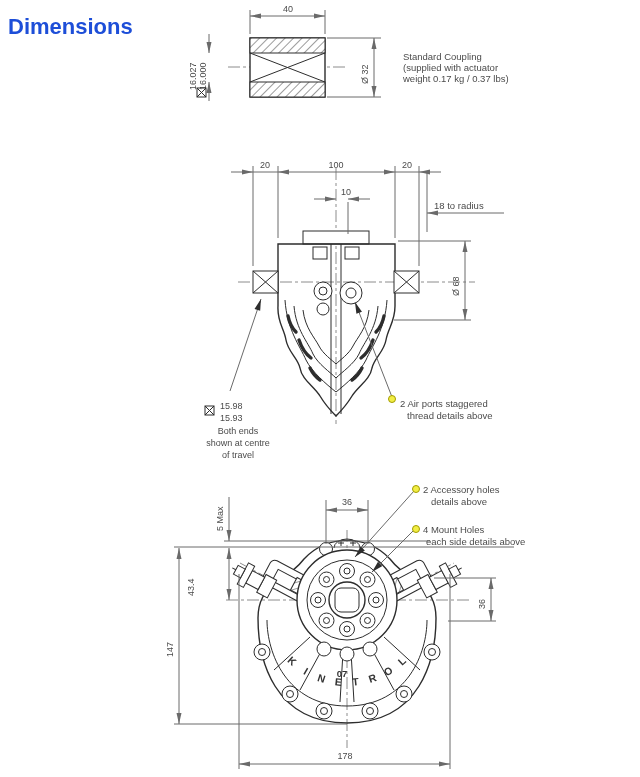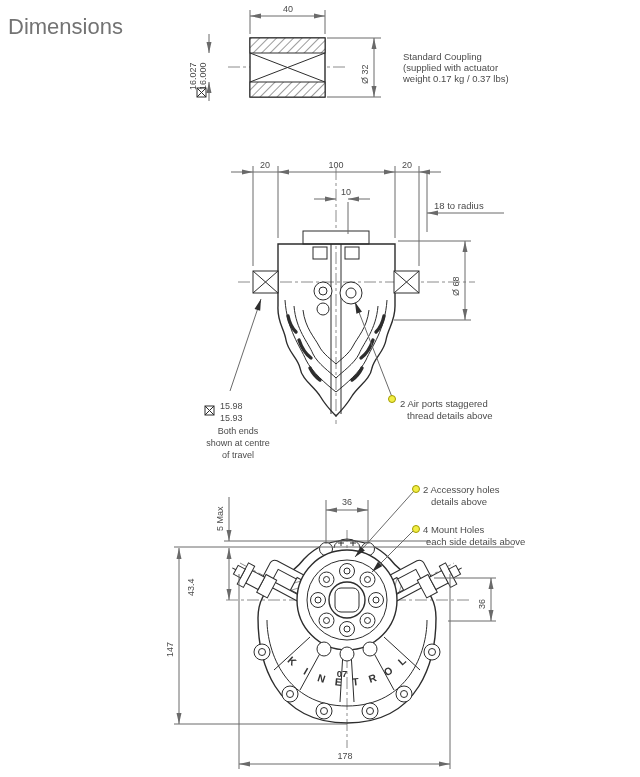--- a/index.html
+++ b/index.html
@@ -1,18 +1,18 @@
 <!DOCTYPE html>
 <html><head>
 <meta charset="utf-8">
 <style>
   html,body{margin:0;padding:0;background:#ffffff;}
   .page{position:relative;width:640px;height:777px;background:#fff;overflow:hidden;
         font-family:"Liberation Sans",sans-serif;}
-  .title{position:absolute;left:8px;top:14px;font-size:22px;color:#737373;}
+  .title{position:absolute;left:8px;top:14px;font-size:22px;color:#1d4ed8;font-weight:bold;}
   svg{position:absolute;left:0;top:0;}
   .geo{stroke:#2d2d2d;stroke-width:1.4;fill:none;}
   .geof{stroke:#2d2d2d;stroke-width:1.4;fill:#fff;}
   .g2{stroke:#2d2d2d;stroke-width:1;fill:none;}
   .g2f{stroke:#2d2d2d;stroke-width:1;fill:#fff;}
   .thick{stroke:#2d2d2d;stroke-width:3.4;fill:none;stroke-linecap:round;}
   .dim{stroke:#6a6a6a;stroke-width:1;fill:none;}
   .cl{stroke:#808080;stroke-width:0.9;fill:none;stroke-dasharray:12 3 3 3;}
   .dt{font-size:9px;fill:#4b4b4b;}
   .lbl{font-size:9.5px;fill:#4b4b4b;}

